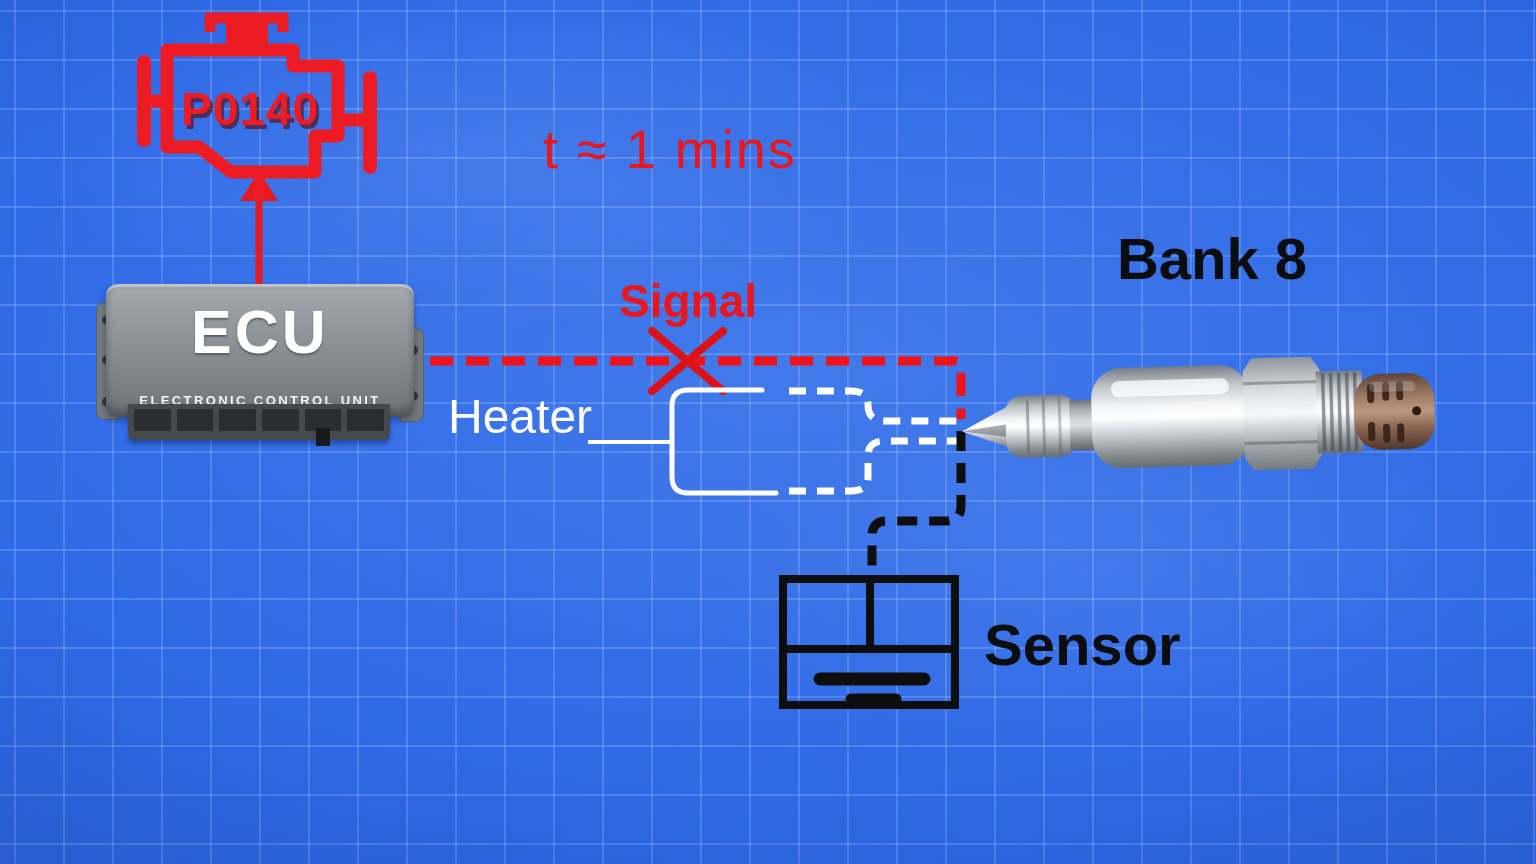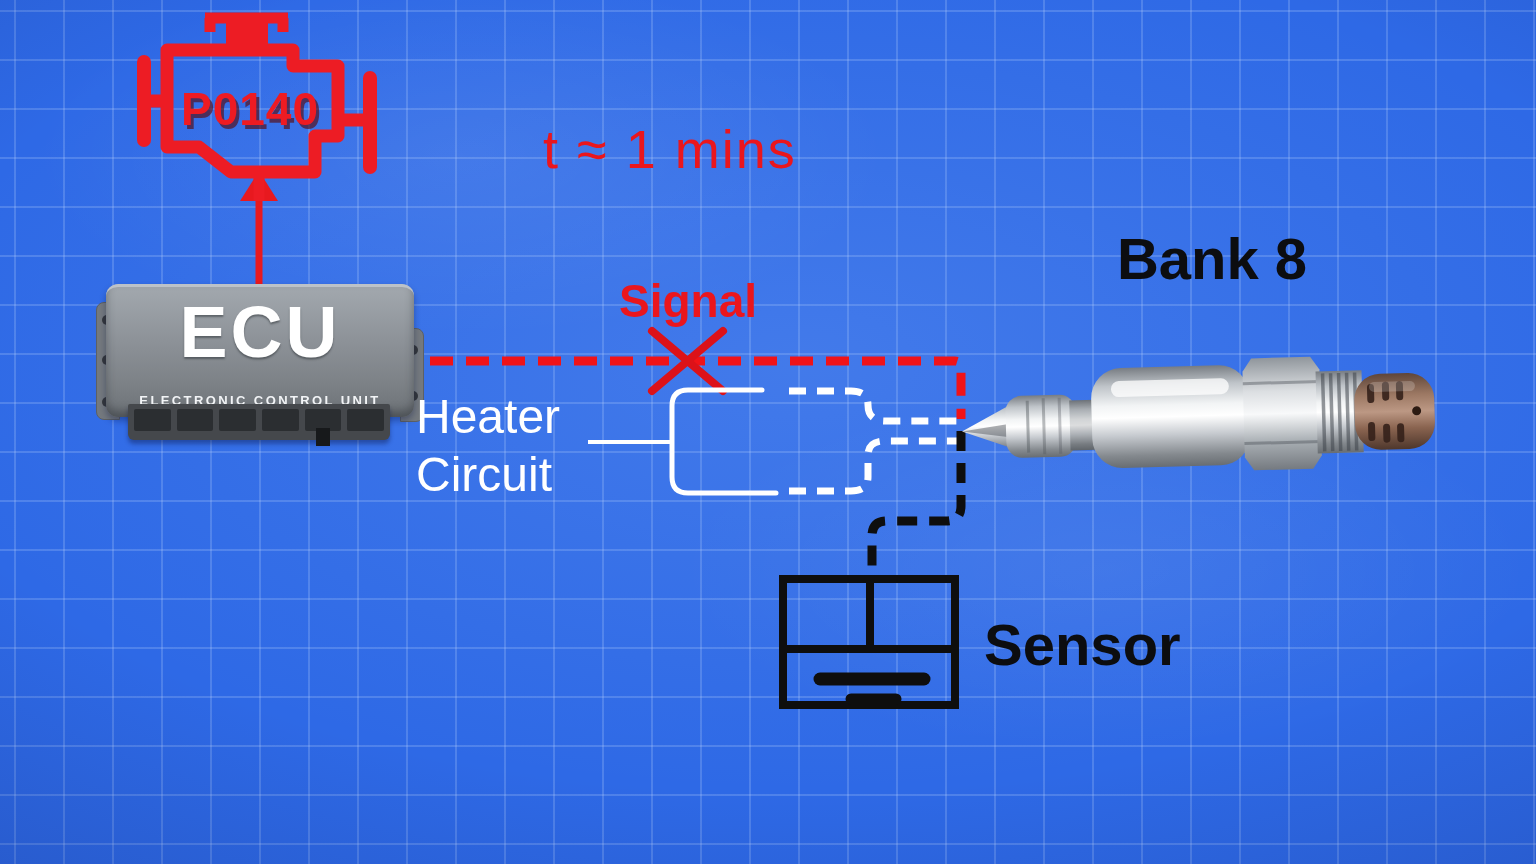--- a/index.html
+++ b/index.html
@@ -20,41 +20,41 @@
     background-size:100% 100%,100% 100%,100% 100%,49px 49px,49px 49px;
     background-position:0 0,0 0,0 0,14px 10px,14px 10px;
   }
   .abs{position:absolute;}
   .label{white-space:pre;line-height:1.0;}
   .red-text{color:#ea161d;}
   .white-text{color:#ffffff;}
   .dark-text{color:#0c0d10;}
   .timer{left:543px;top:122px;font-size:54px;font-weight:400;letter-spacing:2px;}
   .signal{left:612px;top:278px;width:152px;text-align:center;font-size:46px;font-weight:600;}
-  .heater{left:416px;top:388px;font-size:48px;font-weight:500;line-height:58px;}
+  .heater{left:448px;top:388px;font-size:48px;font-weight:500;line-height:58px;}
   .bank{left:1028px;top:220px;width:368px;text-align:center;font-size:58px;font-weight:600;line-height:77px;}
   .earth-label{left:984px;top:616px;font-size:58px;font-weight:600;}
   .trouble-code{
     left:181px;top:86px;width:172px;text-align:left;
     font-size:46px;font-weight:800;letter-spacing:1px;color:#ee1b22;
     text-shadow:3px 4px 0 rgba(88,10,16,0.65);
   }
   
   .ecu{left:98px;top:282px;width:324px;height:168px;}
   .ecu .tab{position:absolute;background:#74797e;border:1px solid #5c6065;}
   .ecu .tab.left{left:-2px;top:20px;width:22px;height:116px;border-radius:8px 0 0 8px;}
   .ecu .tab.right{right:-2px;top:46px;width:22px;height:92px;border-radius:0 8px 8px 0;}
   .ecu .hole{position:absolute;width:10px;height:10px;border-radius:50%;background:#34373b;left:5px;}
   .ecu .body{
     position:absolute;left:8px;top:2px;width:308px;height:130px;border-radius:12px;
     background:linear-gradient(#a2a8ae 0%,#8b9096 45%,#7c8186 75%,#6c7176 100%);
     border-top:3px solid #bcc2c8;box-shadow:0 4px 6px rgba(10,20,70,0.35), inset 0 -6px 8px rgba(40,44,48,0.45);
     text-align:center;
   }
-  .ecu .title{margin-top:2px;font-size:72px;line-height:86px;font-weight:800;letter-spacing:3px;color:#fff;text-shadow:0 2px 2px rgba(40,45,50,0.5);}
+  .ecu .title{margin-top:2px;font-size:61px;line-height:86px;font-weight:800;letter-spacing:3px;color:#fff;text-shadow:0 2px 2px rgba(40,45,50,0.5);}
   .ecu .subtitle{font-size:13px;font-weight:700;letter-spacing:2.4px;color:#f2f4f6;margin-top:18px;}
   .ecu .connector{
     position:absolute;left:30px;top:122px;width:262px;height:36px;
     background:#45484c;border-radius:2px 2px 6px 6px;box-shadow:0 4px 4px rgba(10,20,70,0.4);
     display:flex;gap:6px;padding:5px 6px 0 6px;box-sizing:border-box;
   }
   .ecu .slot{flex:1;height:22px;background:#2b2e31;border-radius:2px;}
   .ecu .notch{position:absolute;left:188px;top:24px;width:14px;height:18px;background:#17191b;}
   svg{position:absolute;overflow:visible;}
 </style>
@@ -200,15 +200,15 @@
     <div class="slot"></div>
     <div class="slot"></div>
     <div class="slot"></div>
     <div class="slot"></div>
     <div class="notch"></div>
   </div>
 </div>
 
 <div class="abs label red-text timer">t ≈ 1 mins</div>
 <div class="abs label red-text signal">Signal</div>
-<div class="abs label white-text heater"><span>Heater</span><br><span>Circuit</span></div>
+<div class="abs label white-text heater"><span>Heater</span><br></div>
 <div class="abs label dark-text bank"><span>Bank 8</span><br></div>
 <div class="abs label dark-text earth-label">Sensor</div>
 
 </body></html>

